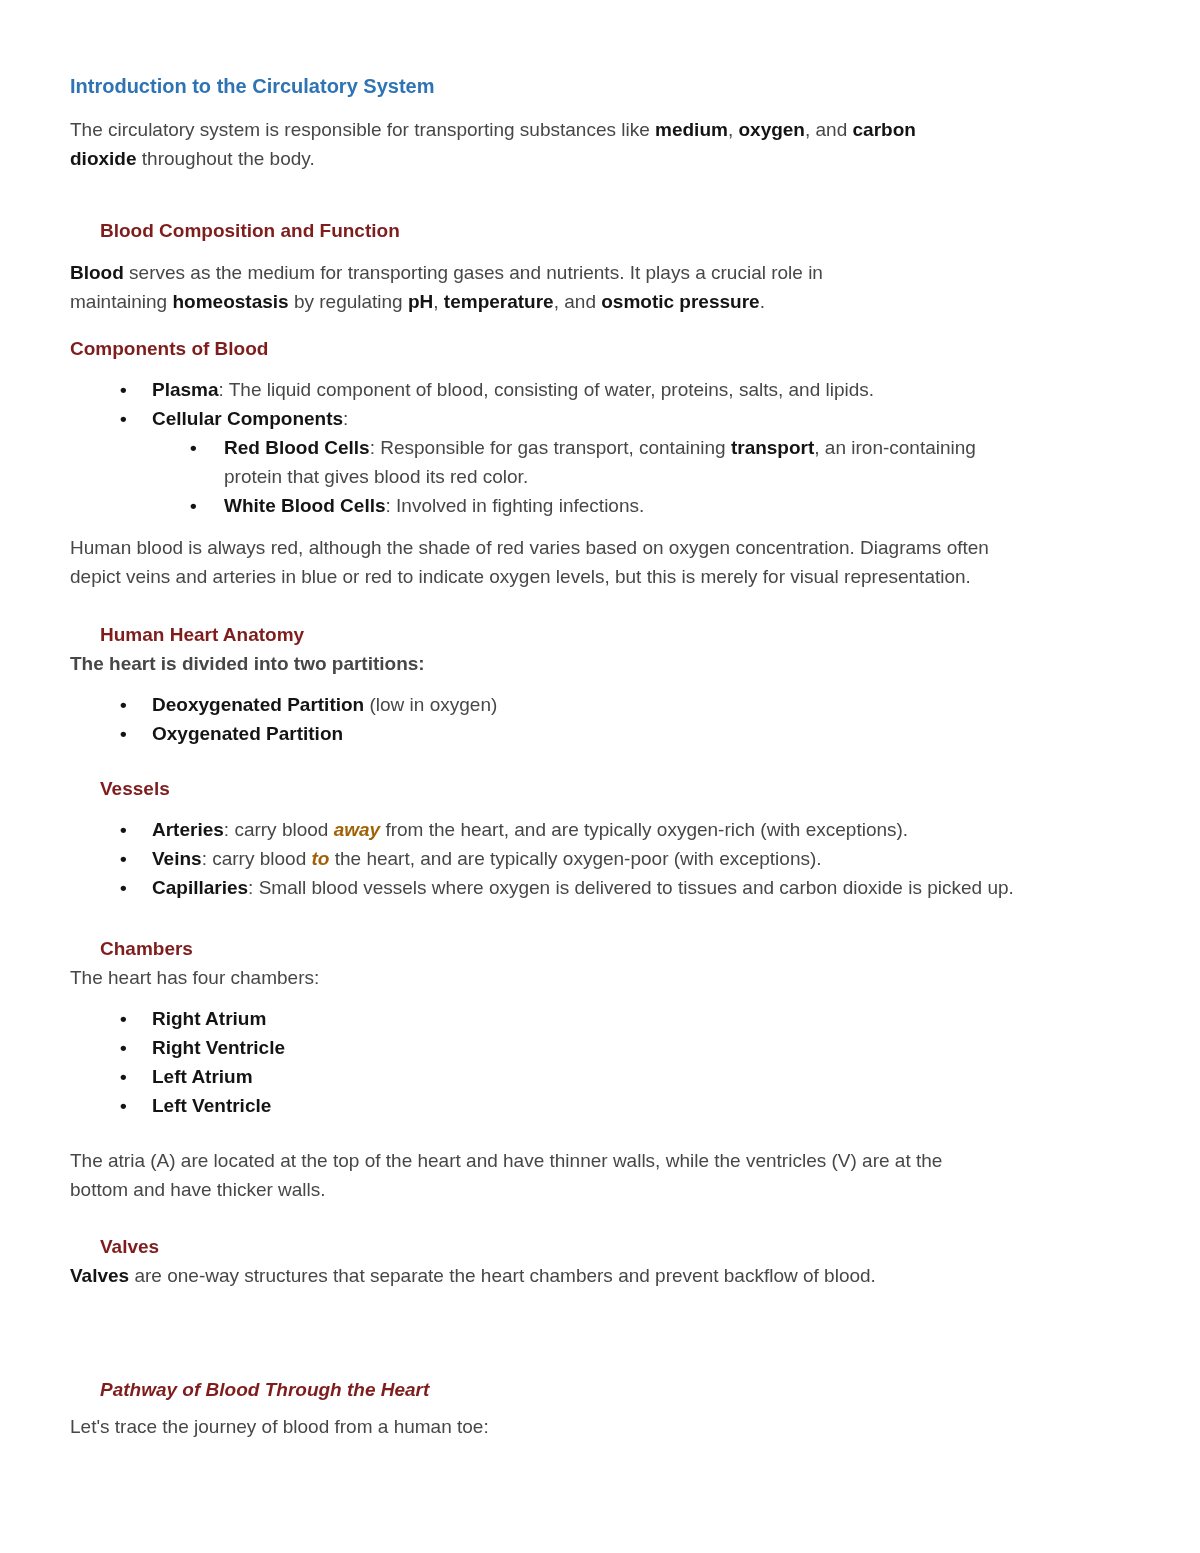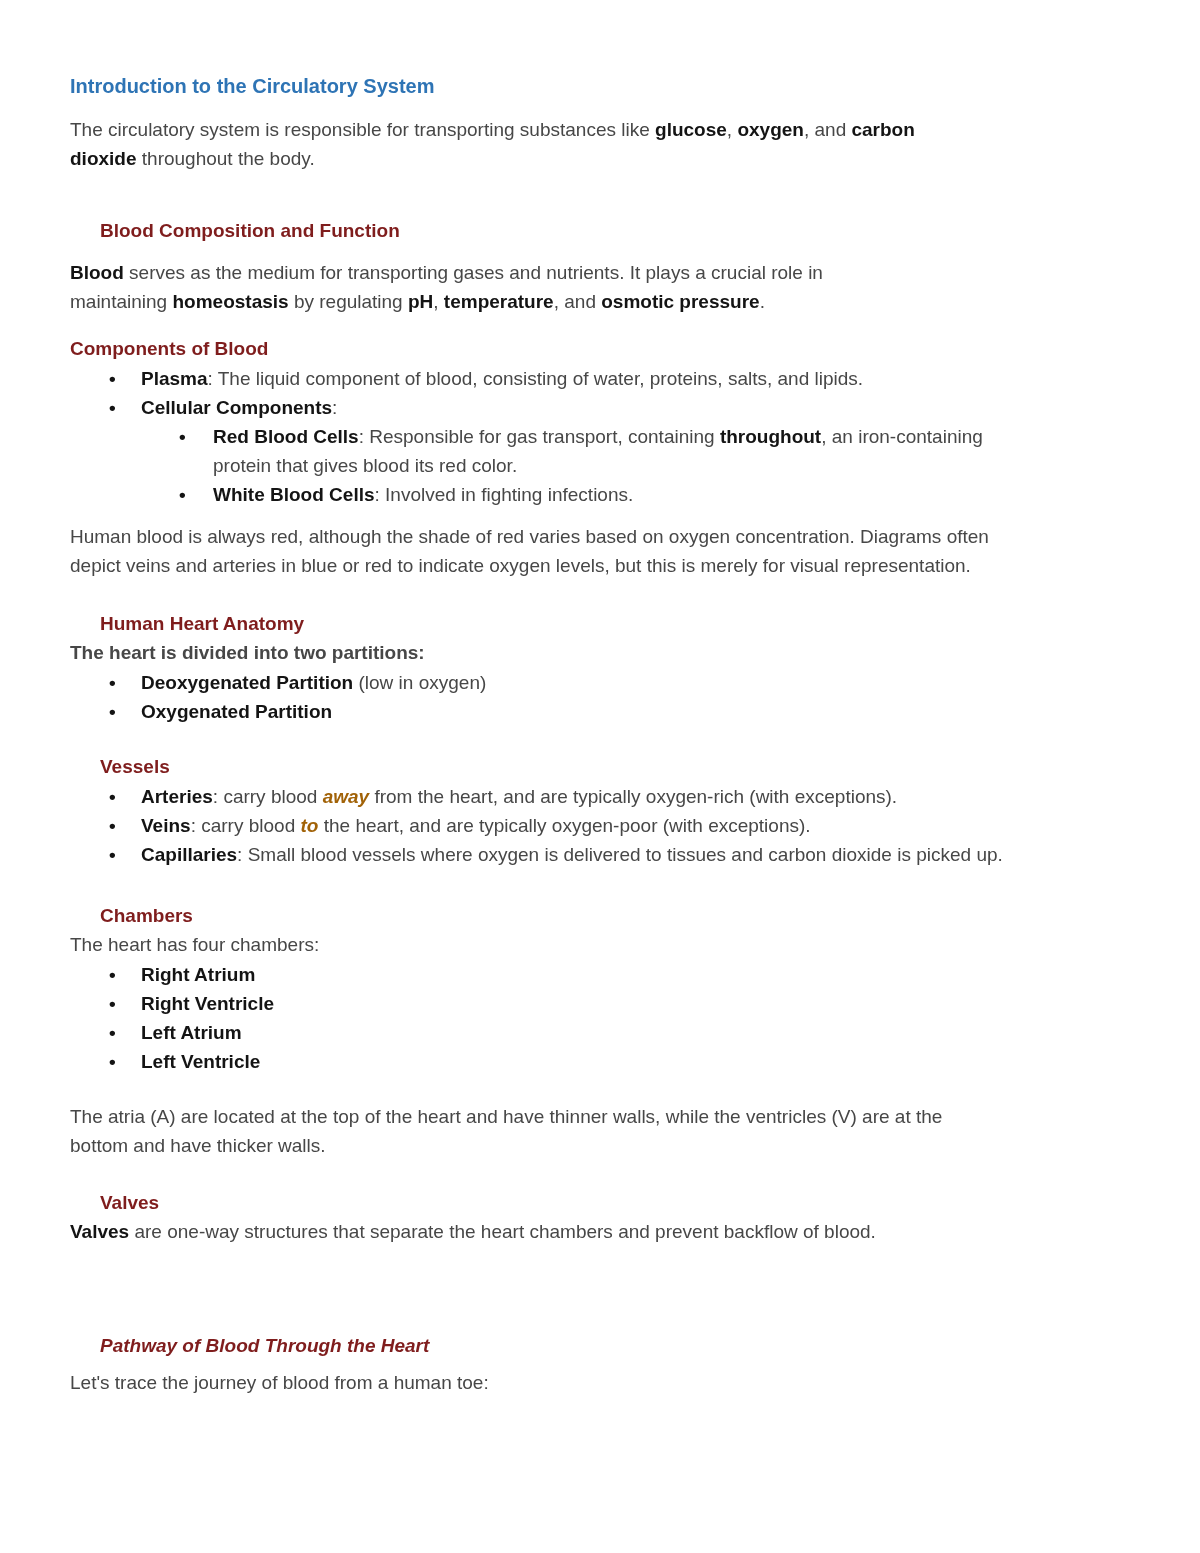--- a/index.html
+++ b/index.html
@@ -18,21 +18,21 @@
   }
   .heading {
     font-weight: 700; color: #7f1d1d; font-size: 19px; line-height: 29px;
   }
   .indent { margin-left: 30px; }
   .paragraph { }
 
   .run.b  { font-weight: 700; color: #141414; }
   .run.bi { font-weight: 700; font-style: italic; color: #a16207; }
 
-  ul.list { list-style: none; margin: 1px; padding: 0; }
+  ul.list { list-style: none; margin: 12px; padding: 0; }
   ul.list li { position: relative; }
   ul.list li.l1 { padding-left: 70px; }
   ul.list li.l2 { padding-left: 142px; }
   ul.list li.l1::before {
     content: "\2022"; position: absolute; left: 38px; top: 0;
     color: #141414; font-weight: 700;
   }
   ul.list li.l2::before {
     content: "\2022"; position: absolute; left: 108px; top: 0;
     color: #141414; font-weight: 700;
@@ -58,28 +58,28 @@
   .b17 { margin-top: 28px; }
   .b18 { margin-top: 0; }
   .b19 { margin-top: 85px; font-style: italic; }
   .b20 { margin-top: 8px; }
 </style>
 </head>
 <body>
 
 <div class="page">
     <div class="title b0"><span class="run">Introduction to the Circulatory System</span></div>
-    <div class="paragraph b1"><span class="run">The circulatory system is responsible for transporting substances like </span><span class="run b">glucose</span><span class="run">, </span><span class="run b">oxygen</span><span class="run">, and </span><span class="run b">carbon</span><br><span class="run b">dioxide</span><span class="run"> throughout the body.</span></div>
+    <div class="paragraph b1"><span class="run">The circulatory system is responsible for transporting substances like </span><span class="run b">medium</span><span class="run">, </span><span class="run b">oxygen</span><span class="run">, and </span><span class="run b">carbon</span><br><span class="run b">dioxide</span><span class="run"> throughout the body.</span></div>
     <div class="heading indent b2"><span class="run">Blood Composition and Function</span></div>
     <div class="paragraph b3"><span class="run b">Blood</span><span class="run"> serves as the medium for transporting gases and nutrients. It plays a crucial role in</span><br><span class="run">maintaining </span><span class="run b">homeostasis</span><span class="run"> by regulating </span><span class="run b">pH</span><span class="run">, </span><span class="run b">temperature</span><span class="run">, and </span><span class="run b">osmotic pressure</span><span class="run">.</span></div>
     <div class="heading b4"><span class="run">Components of Blood</span></div>
     <ul class="list b5">
       <li class="l1"><span class="run b">Plasma</span><span class="run">: The liquid component of blood, consisting of water, proteins, salts, and lipids.</span></li>
       <li class="l1"><span class="run b">Cellular Components</span><span class="run">:</span></li>
-      <li class="l2"><span class="run b">Red Blood Cells</span><span class="run">: Responsible for gas transport, containing </span><span class="run b">throughout</span><span class="run">, an iron-containing</span><br><span class="run">protein that gives blood its red color.</span></li>
+      <li class="l2"><span class="run b">Red Blood Cells</span><span class="run">: Responsible for gas transport, containing </span><span class="run b">transport</span><span class="run">, an iron-containing</span><br><span class="run">protein that gives blood its red color.</span></li>
       <li class="l2"><span class="run b">White Blood Cells</span><span class="run">: Involved in fighting infections.</span></li>
     </ul>
     <div class="paragraph b7"><span class="run">Human blood is always red, although the shade of red varies based on oxygen concentration. Diagrams often</span><br><span class="run">depict veins and arteries in blue or red to indicate oxygen levels, but this is merely for visual representation.</span></div>
     <div class="heading indent b8"><span class="run">Human Heart Anatomy</span></div>
     <div class="paragraph b9"><span class="run">The heart is divided into two partitions:</span></div>
     <ul class="list b10">
       <li class="l1"><span class="run b">Deoxygenated Partition</span><span class="run"> (low in oxygen)</span></li>
       <li class="l1"><span class="run b">Oxygenated Partition</span></li>
     </ul>
     <div class="heading indent b11"><span class="run">Vessels</span></div>

